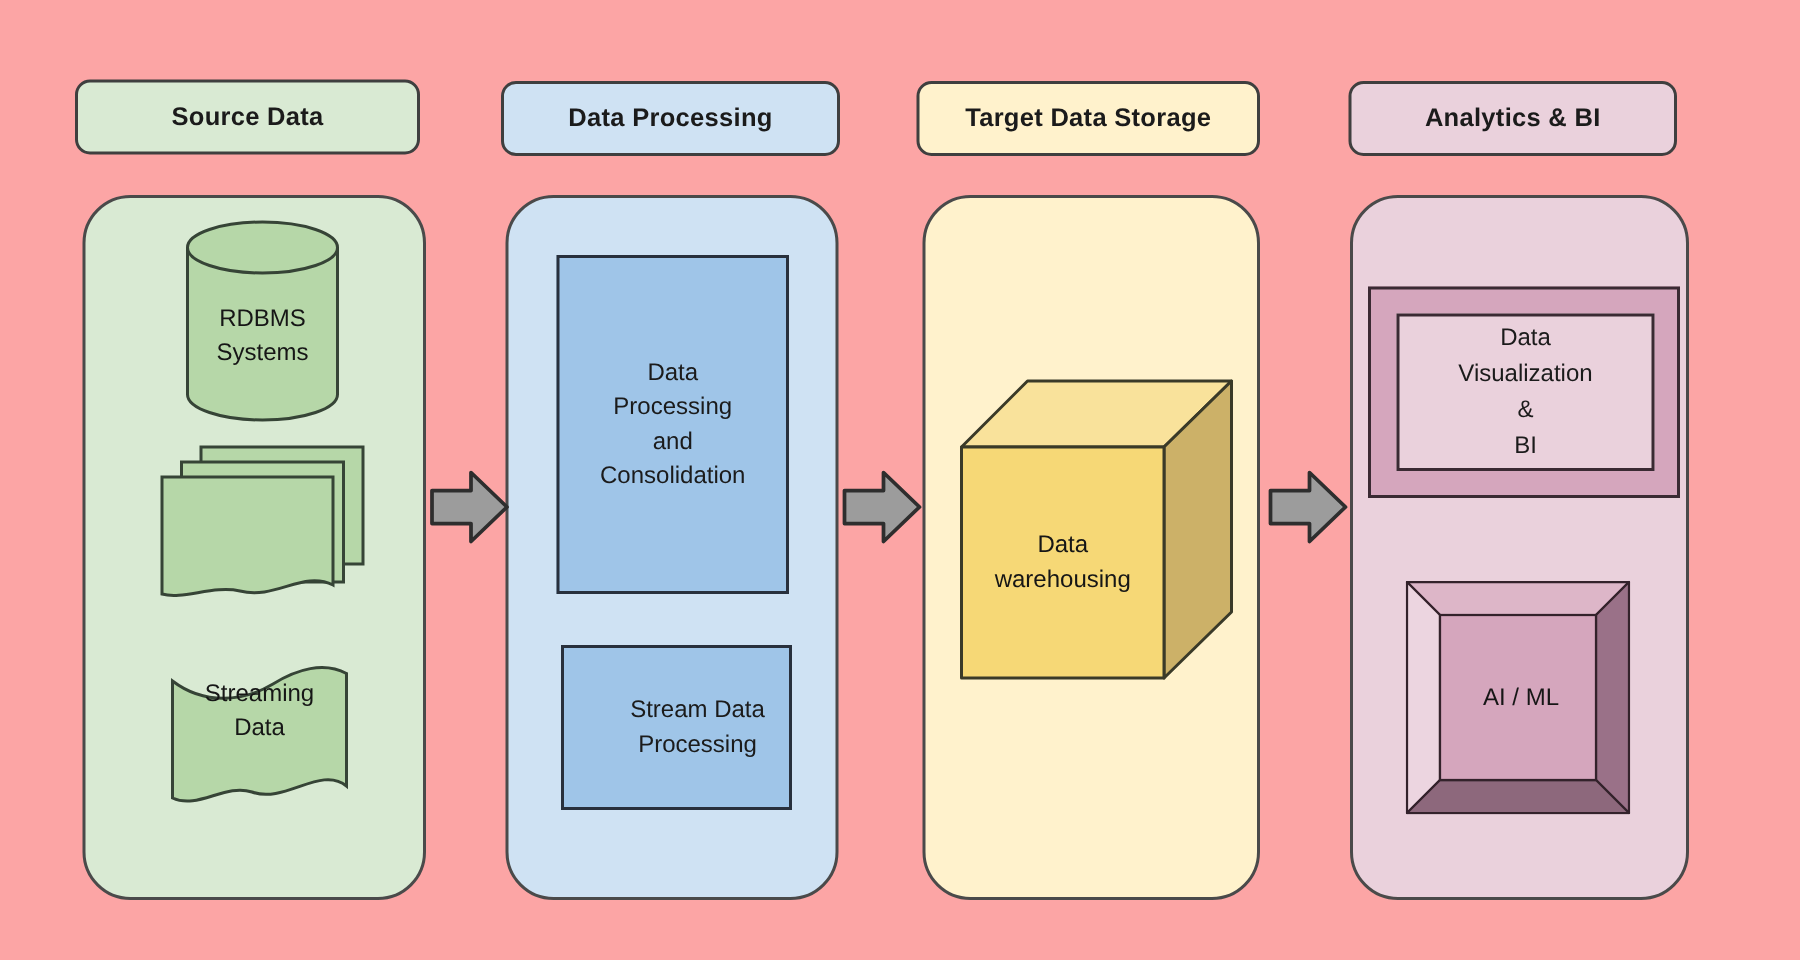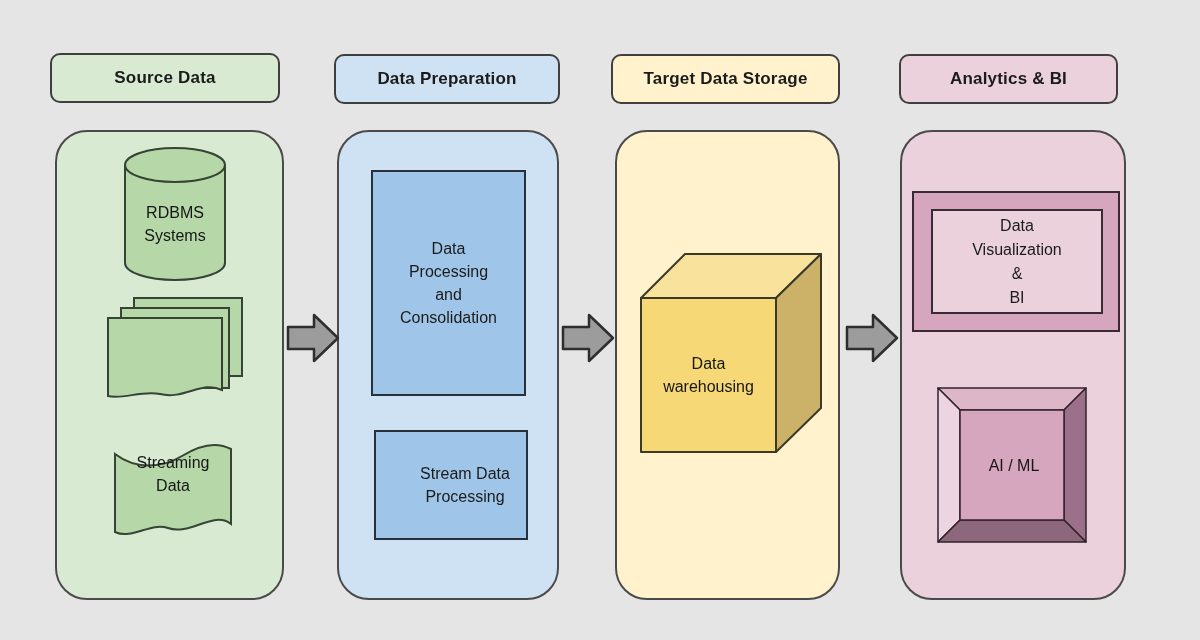--- a/index.html
+++ b/index.html
@@ -1,17 +1,17 @@
 <!DOCTYPE html>
 <html><head>
 <meta charset="utf-8">
 <style>
   html,body{margin:0;padding:0;background:#ffffff;}
   .canvas{
-    position:relative;width:1200px;height:640px;background:#e5e5e5;overflow:hidden;
+    position:relative;width:1200px;height:640px;background:#fca5a5;overflow:hidden;
     font-family:"Liberation Sans", sans-serif;color:#1b1b1b;
   }
   .hdr{
     position:absolute;height:50px;border:2px solid #3f3f3f;border-radius:10px;
     display:flex;align-items:center;justify-content:center;
     font-weight:bold;font-size:17px;letter-spacing:.2px;box-sizing:border-box;
   }
   .col{
     position:absolute;top:130px;height:470px;border:2px solid #4a4a4a;border-radius:32px;
     box-sizing:border-box;
@@ -42,21 +42,21 @@
     white-space:pre-line;font-size:16px;line-height:24px;
   }
   .arrow{position:absolute;width:54px;height:54px;}
 </style>
 </head>
 <body>
 
 <div class="canvas">
 
   <div class="hdr hdr-green" style="left:50px;top:53px;width:230px;">Source Data</div>
-  <div class="hdr hdr-blue" style="left:334px;top:54px;width:226px;">Data Preparation</div>
+  <div class="hdr hdr-blue" style="left:334px;top:54px;width:226px;">Data Processing</div>
   <div class="hdr hdr-yellow" style="left:611px;top:54px;width:229px;">Target Data Storage</div>
   <div class="hdr hdr-pink" style="left:899px;top:54px;width:219px;">Analytics &amp; BI</div>
 
   <div class="col col-green" style="left:55px;width:229px;"></div>
   <div class="col col-blue" style="left:337px;width:222px;"></div>
   <div class="col col-yellow" style="left:615px;width:225px;"></div>
   <div class="col col-pink" style="left:900px;width:226px;"></div>
 
   <svg class="arrow" style="left:286px;top:311px;" viewBox="0 0 54 54">
     <polygon points="2,16 28,16 28,4 52,27 28,50 28,38 2,38" fill="#9c9c9c" stroke="#2e2e2e" stroke-width="2.5" stroke-linejoin="round"></polygon>

